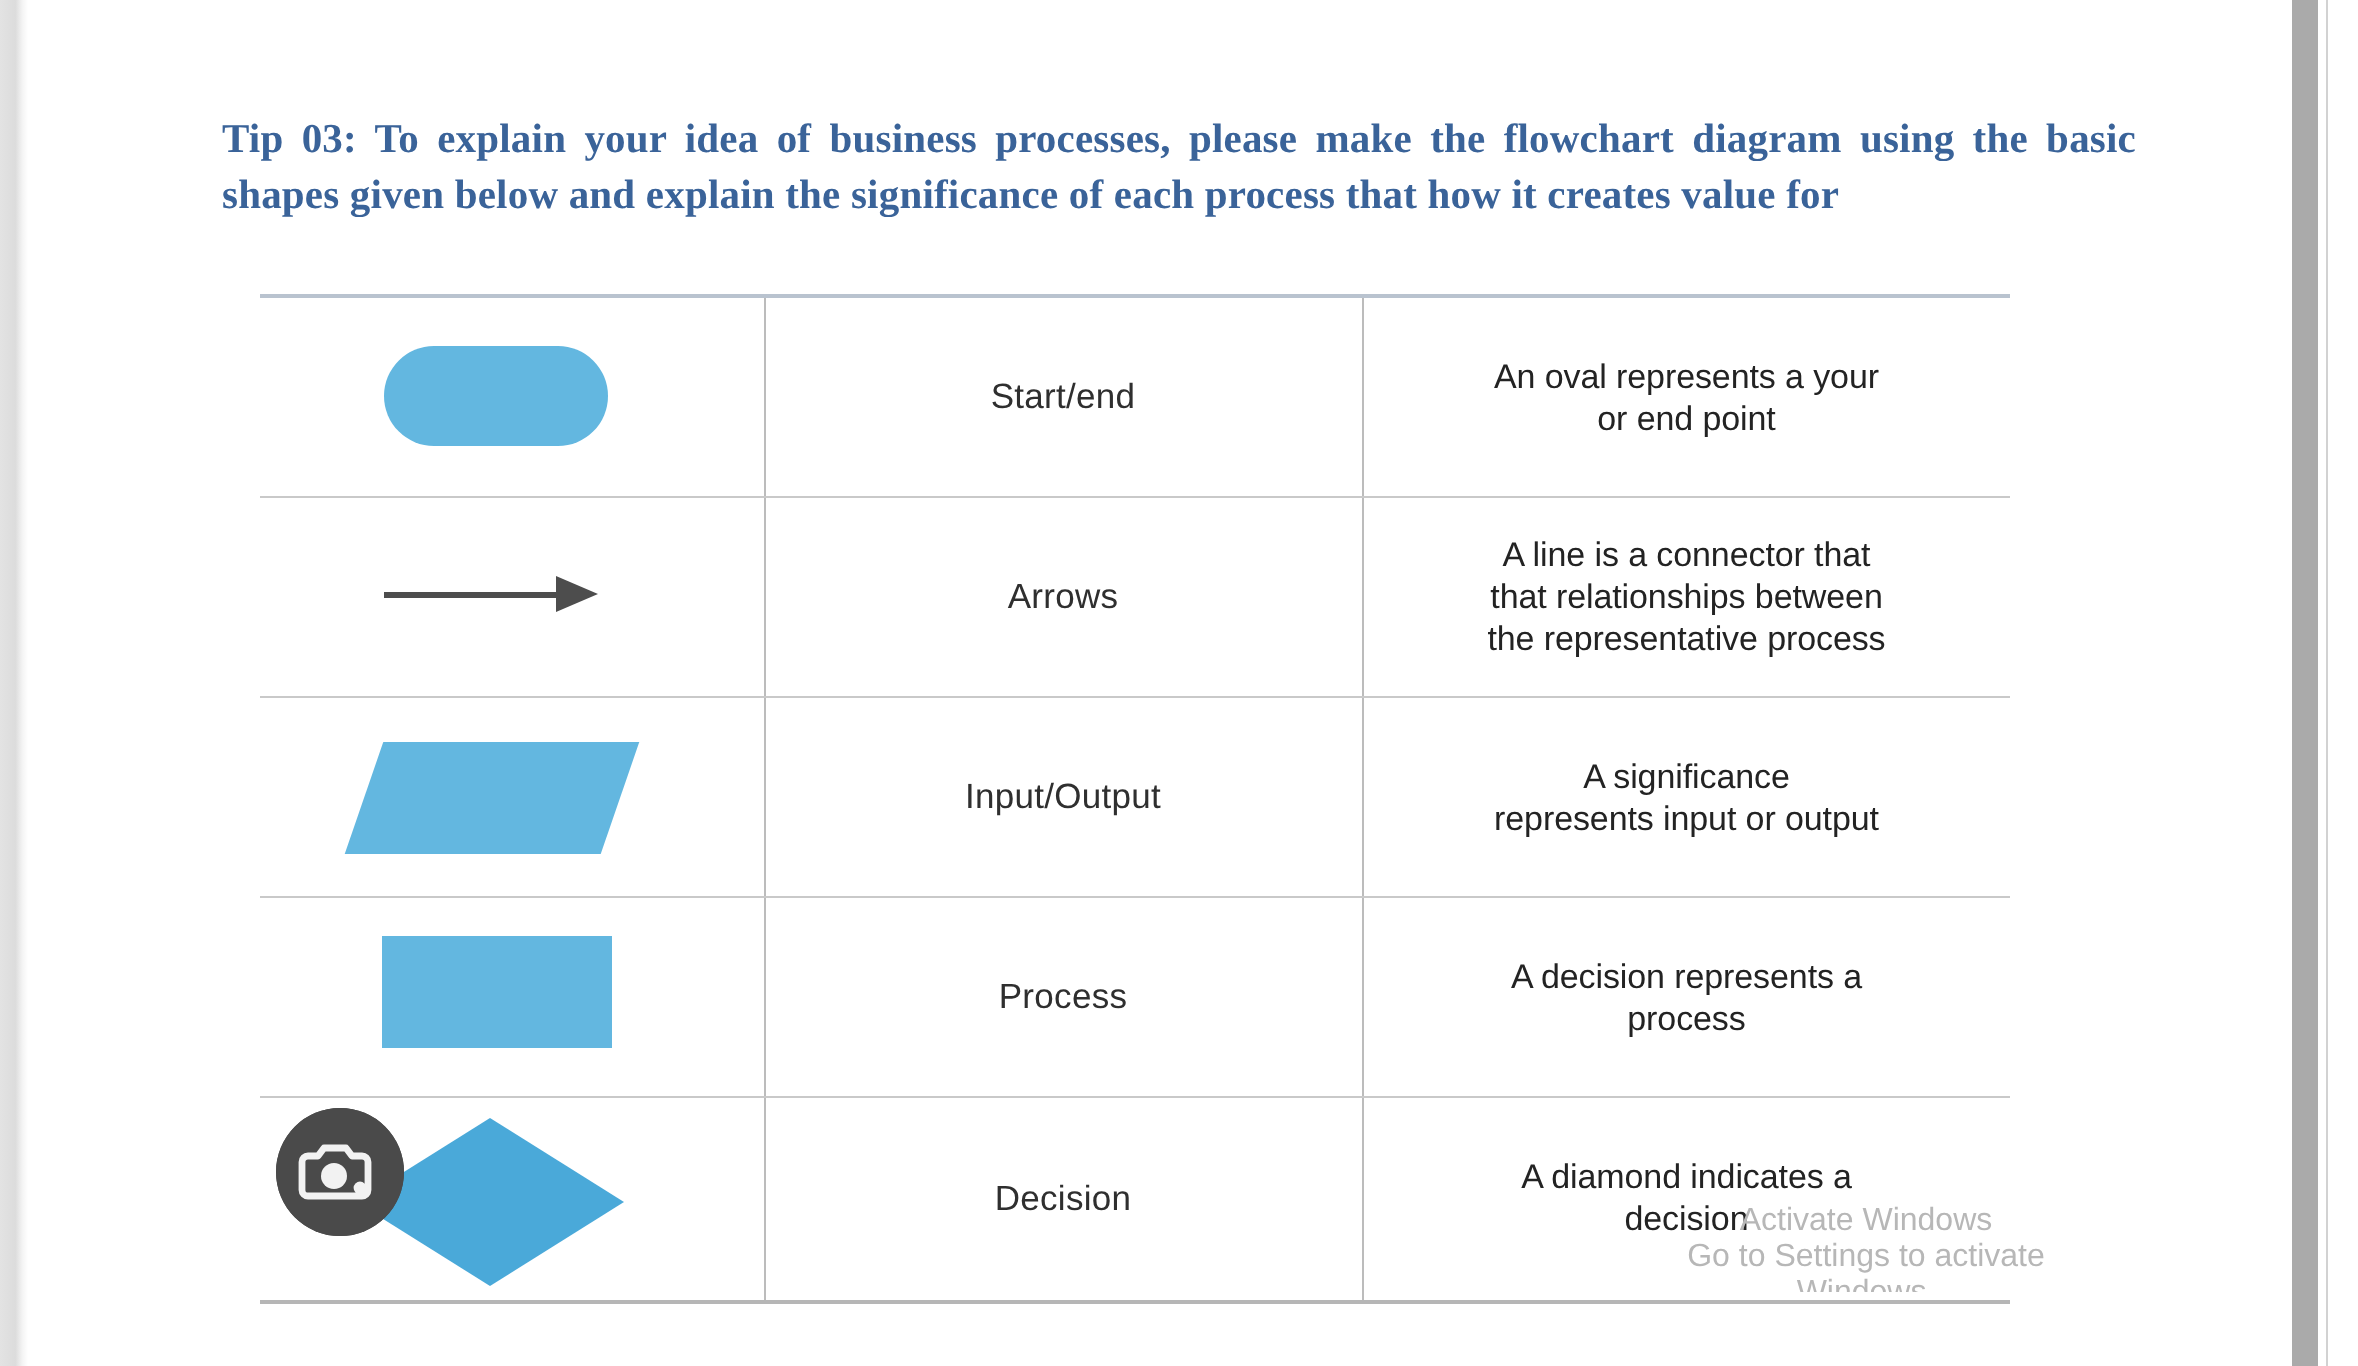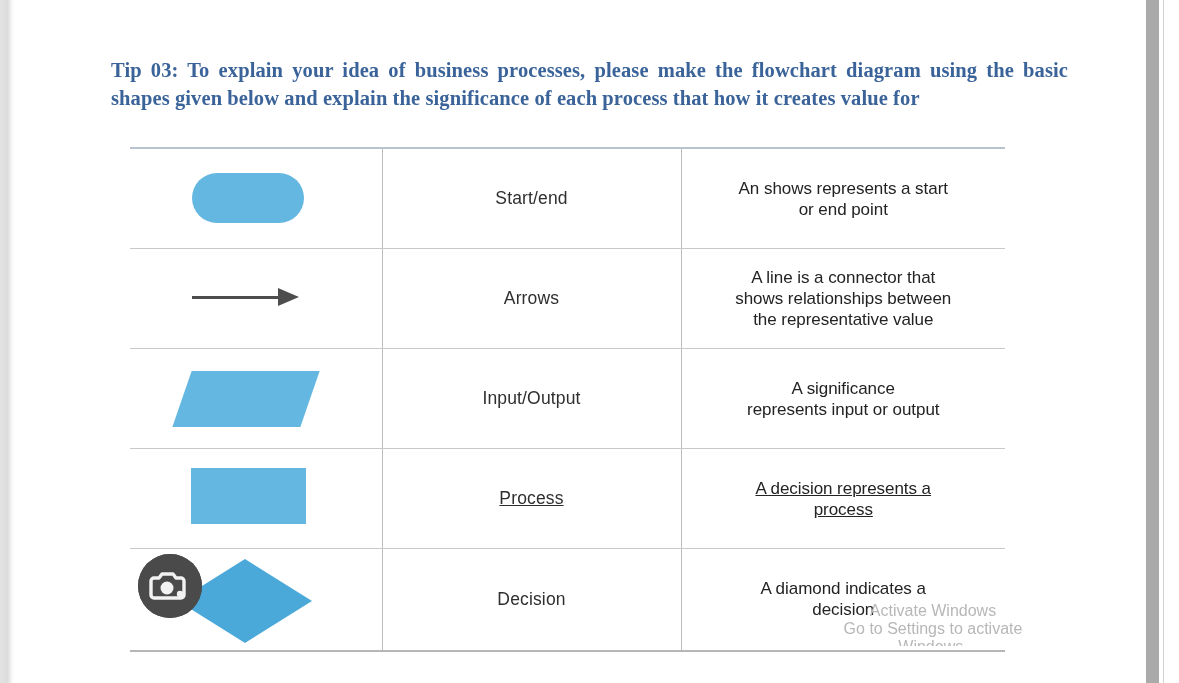--- a/index.html
+++ b/index.html
@@ -111,21 +111,21 @@
     line-height: 21px;
     font-family: "Liberation Sans", sans-serif;
     padding: 4px 10px;
     letter-spacing: -0.05px;
   }
 
   
   tr.r1 td { height: 99px; }
   tr.r2 td { height: 99px; }
   tr.r3 td { height: 99px; }
-  tr.r4 td { height: 96px; text-decoration: underline; }
+  tr.r4 td { height: 96px; }
   tr.r5 td { height: 102px; }
 
   
   .shape-wrap {
     position: relative;
     width: 100%;
     height: 100%;
   }
   .shape-oval {
     position: absolute;
@@ -205,39 +205,39 @@
       <tr class="r1">
         <td class="col-shape topline-cell">
           <div class="cell-shape">
             <div class="shape-wrap">
               <div class="shape-oval"></div>
             </div>
           </div>
         </td>
         <td class="col-name topline-cell cell-name">Start/end</td>
         <td class="col-desc topline-cell cell-desc">
-          <div>An shows represents a start</div>
+          <div>An oval represents a your</div>
           <div>or end point</div>
         </td>
       </tr>
 
       <tr class="r2">
         <td class="col-shape">
           <div class="cell-shape">
             <div class="shape-wrap">
               <div class="arrow-line"></div>
               <div class="arrow-head"></div>
             </div>
           </div>
         </td>
         <td class="col-name cell-name">Arrows</td>
         <td class="col-desc cell-desc">
           <div>A line is a connector that</div>
-          <div>shows relationships between</div>
-          <div>the representative value</div>
+          <div>that relationships between</div>
+          <div>the representative process</div>
         </td>
       </tr>
 
       <tr class="r3">
         <td class="col-shape">
           <div class="cell-shape">
             <div class="shape-wrap">
               <div class="shape-parallelogram"></div>
             </div>
           </div>

